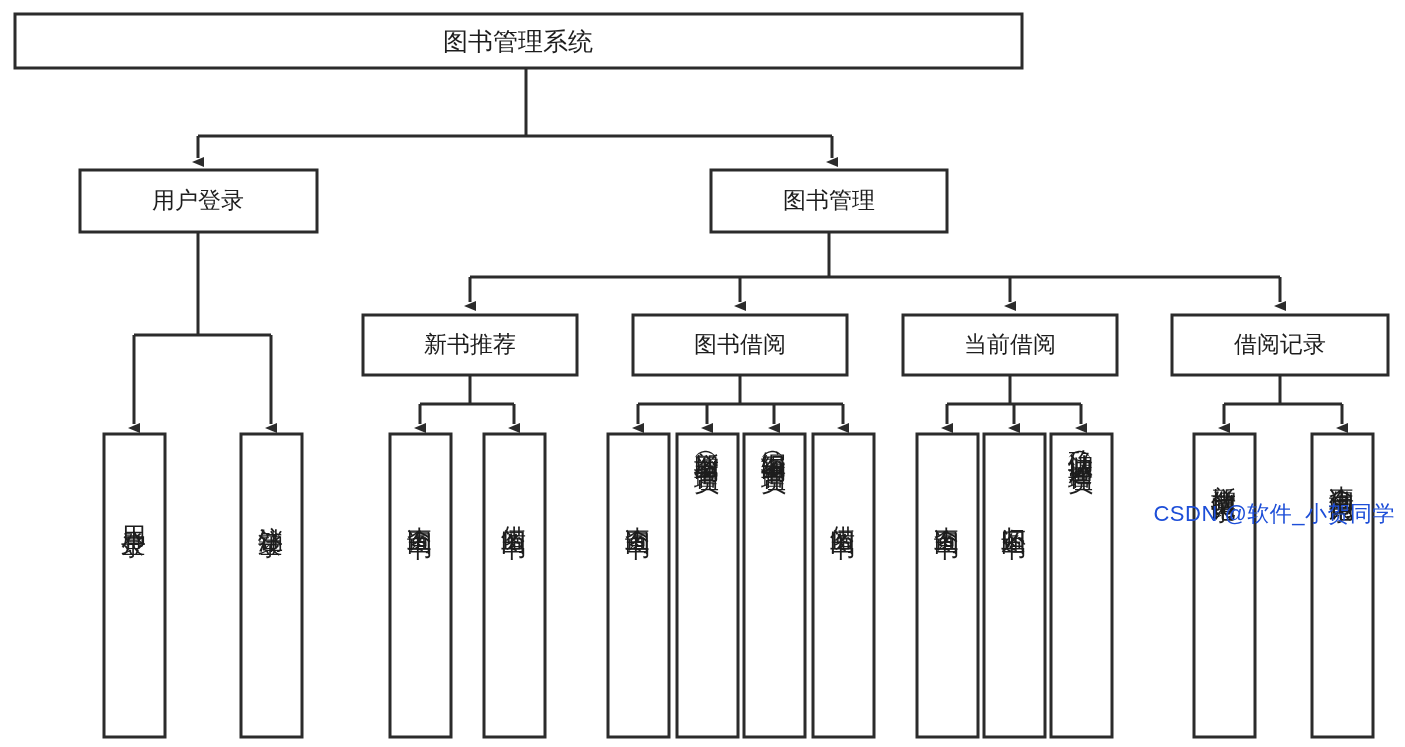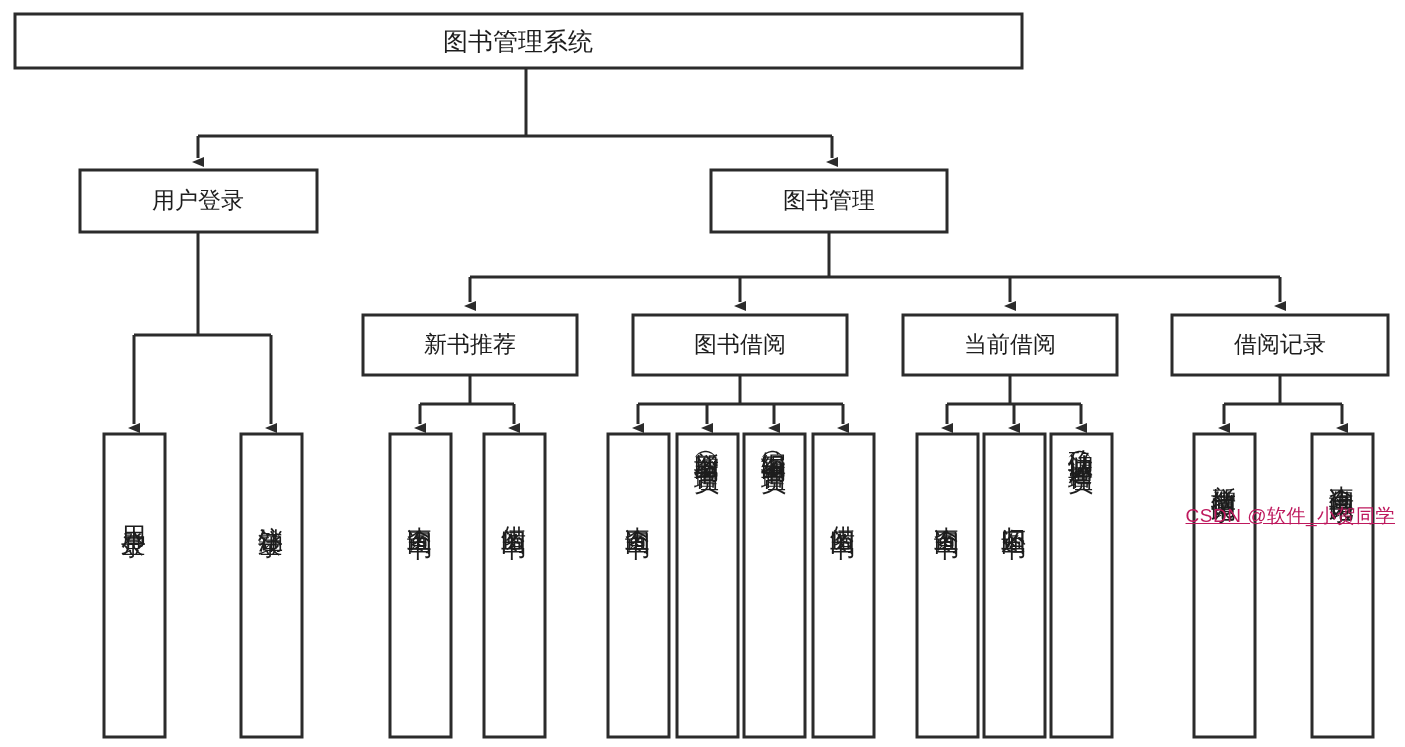--- a/index.html
+++ b/index.html
@@ -54,26 +54,25 @@
     stroke: #2b2b2b;
     stroke-width: 3;
     fill: none;
     stroke-linecap: butt;
   }
   .watermark {
     position: absolute;
     right: 10px;
     bottom: 6px;
     font-family: "Liberation Sans", "DejaVu Sans", sans-serif;
-    font-size: 19px;
-    color: #be185d;
+    font-size: 22px;
+    color: #1d4ed8;
     white-space: nowrap;
     letter-spacing: 0.5px;
     pointer-events: none;
-    text-decoration: underline;
   }
 </style>
 </head>
 <body>
 
 <div id="diagram-root">
 
   <svg id="flow" viewBox="0 0 1405 747">
     <defs>
       <marker id="arrow" markerWidth="10" markerHeight="12" refX="1" refY="6" orient="auto" markerUnits="userSpaceOnUse">

